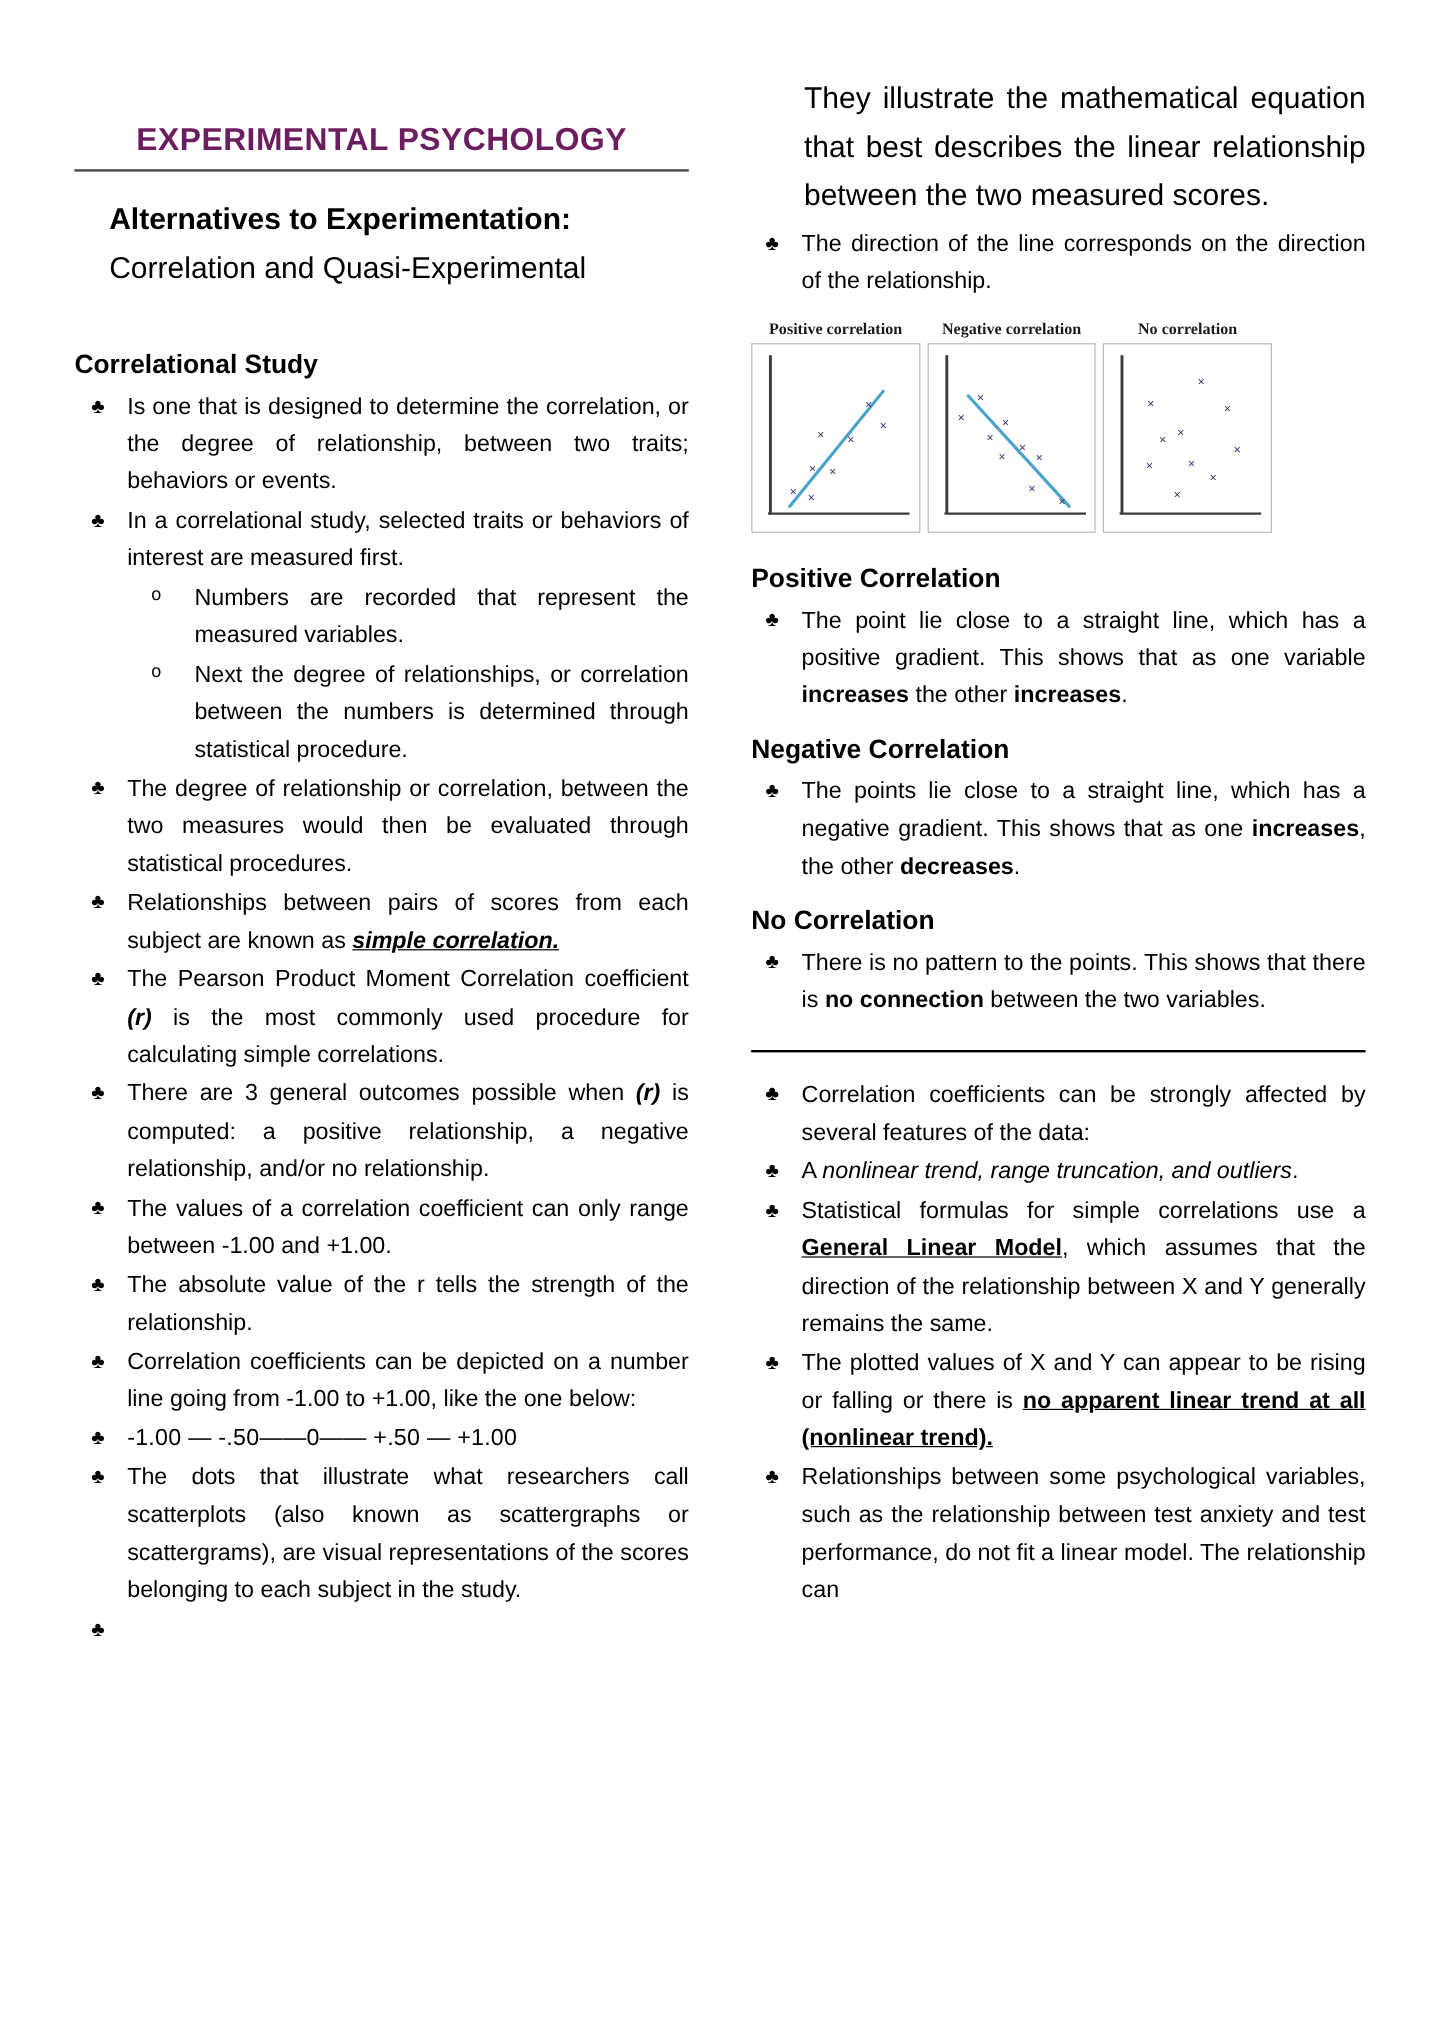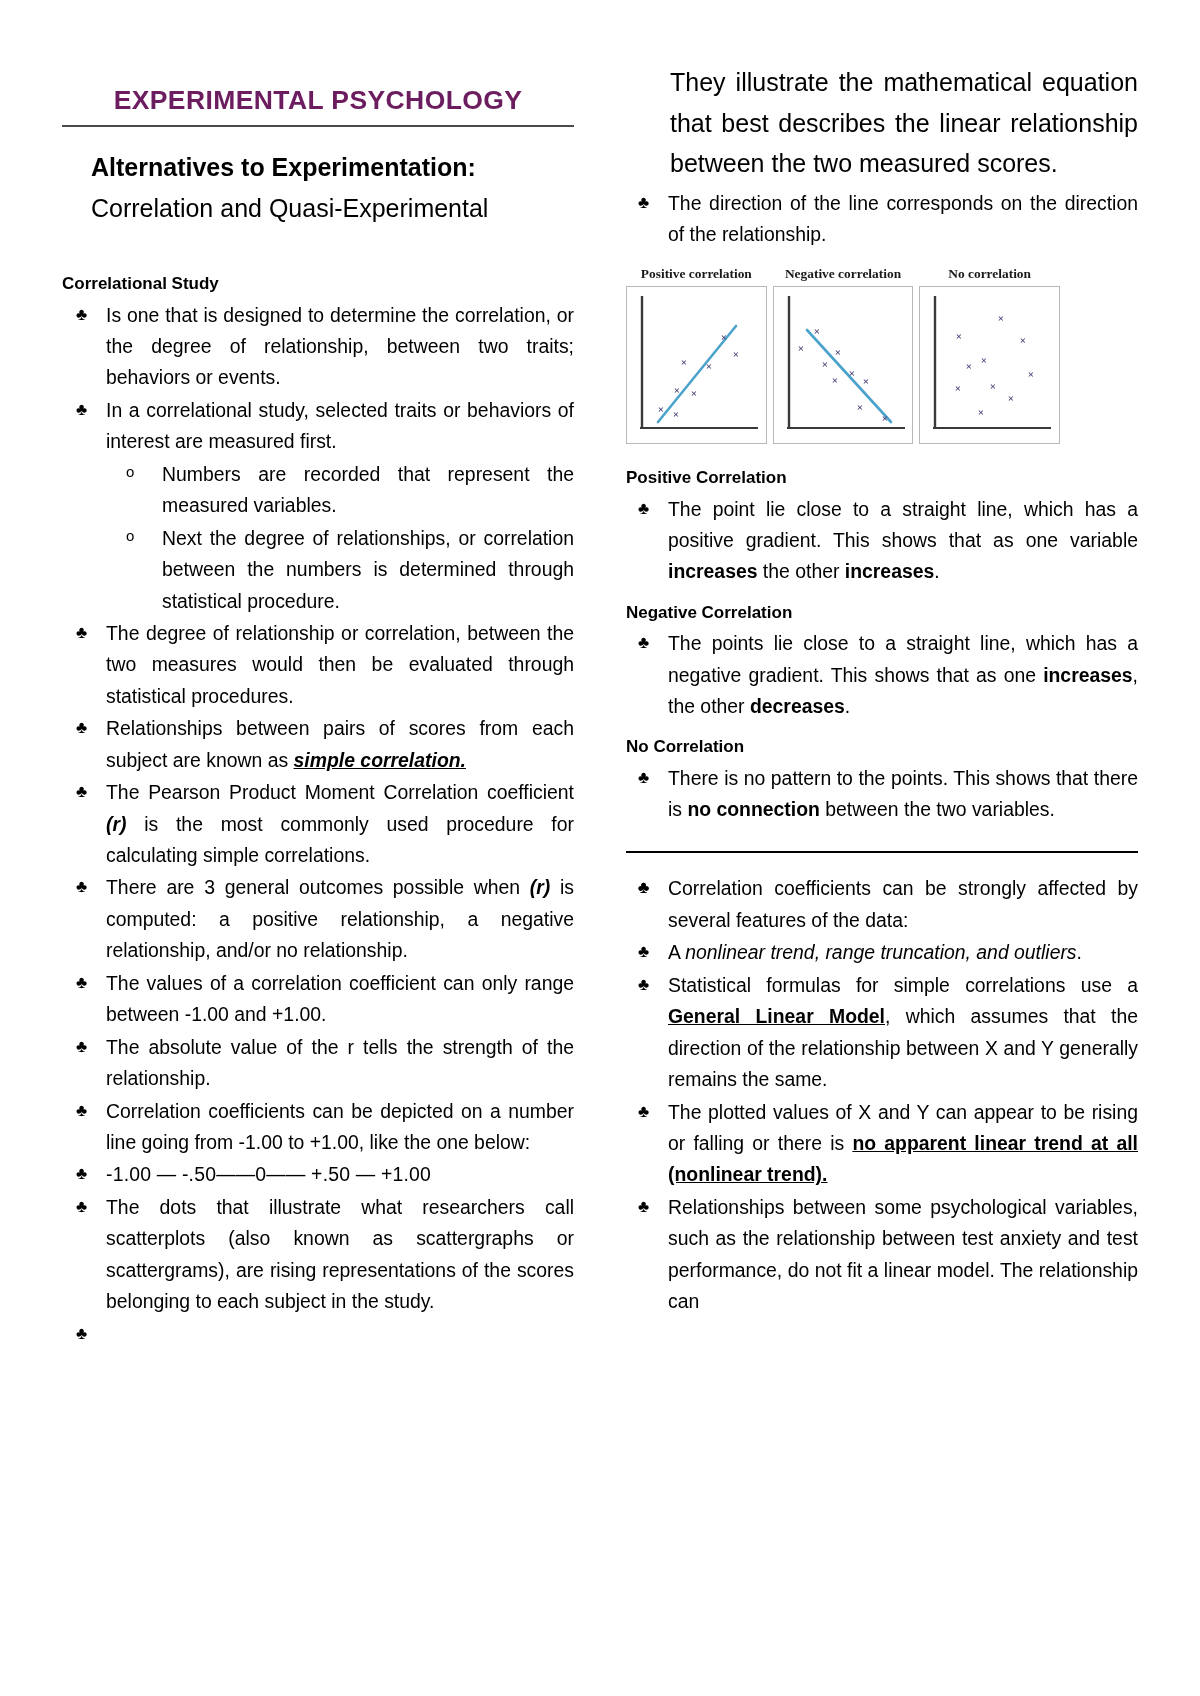--- a/index.html
+++ b/index.html
@@ -48,21 +48,21 @@
 
   
   .para {
     font-size: 25px;
     line-height: 1.62;
     text-align: justify;
     margin: 0 0 4px 0;
   }
   .para.nojust { text-align: left; margin-left: 29px; }
   .heading {
-    font-size: 17px;
+    font-size: 22px;
     font-weight: bold;
     line-height: 1.6;
     margin: 0 0 2px 0;
   }
   .spacer-lg { height: 38px; }
   .spacer-sm { height: 10px; }
 
   
   ul.bl {
     list-style: none;
@@ -187,21 +187,21 @@
         <li><span class="bullet">♣</span><span>The </span><span class="u">Pearson Product Moment Correlation coefficient</span><span> </span><span class="bi">(r)</span><span> is the most commonly used procedure for calculating simple correlations.</span></li>
 
         <li><span class="bullet">♣</span><span>There are 3 general outcomes possible when </span><span class="bi">(r)</span><span> is computed: a positive relationship, a negative relationship, and/or no relationship.</span></li>
 
         <li><span class="bullet">♣</span><span>The values of a correlation coefficient can only range between -1.00 and +1.00.</span></li>
         <li><span class="bullet">♣</span><span>The absolute value of the r tells the strength of the relationship.</span></li>
         <li><span class="bullet">♣</span><span>Correlation coefficients can be depicted on a number line going from -1.00 to +1.00, like the one below:</span></li>
 
         <li class="last-line-left"><span class="bullet">♣</span><span class="numline">-1.00  —  -.50——0—— +.50 — +1.00</span></li>
 
-        <li><span class="bullet">♣</span><span>The dots that illustrate what researchers call scatterplots (also known as scattergraphs or scattergrams), are rising representations of the scores belonging to each subject in the study.</span></li>
+        <li><span class="bullet">♣</span><span>The dots that illustrate what researchers call scatterplots (also known as scattergraphs or scattergrams), are visual representations of the scores belonging to each subject in the study.</span></li>
         <li><span class="bullet">♣</span></li>
       </ul>
 
     </div>
 
     <div class="col col-right">
 
       <p class="para" style="margin-left:44px;">They illustrate the mathematical equation that best describes the linear relationship between the two measured scores.</p>
 
       <ul class="bl">

